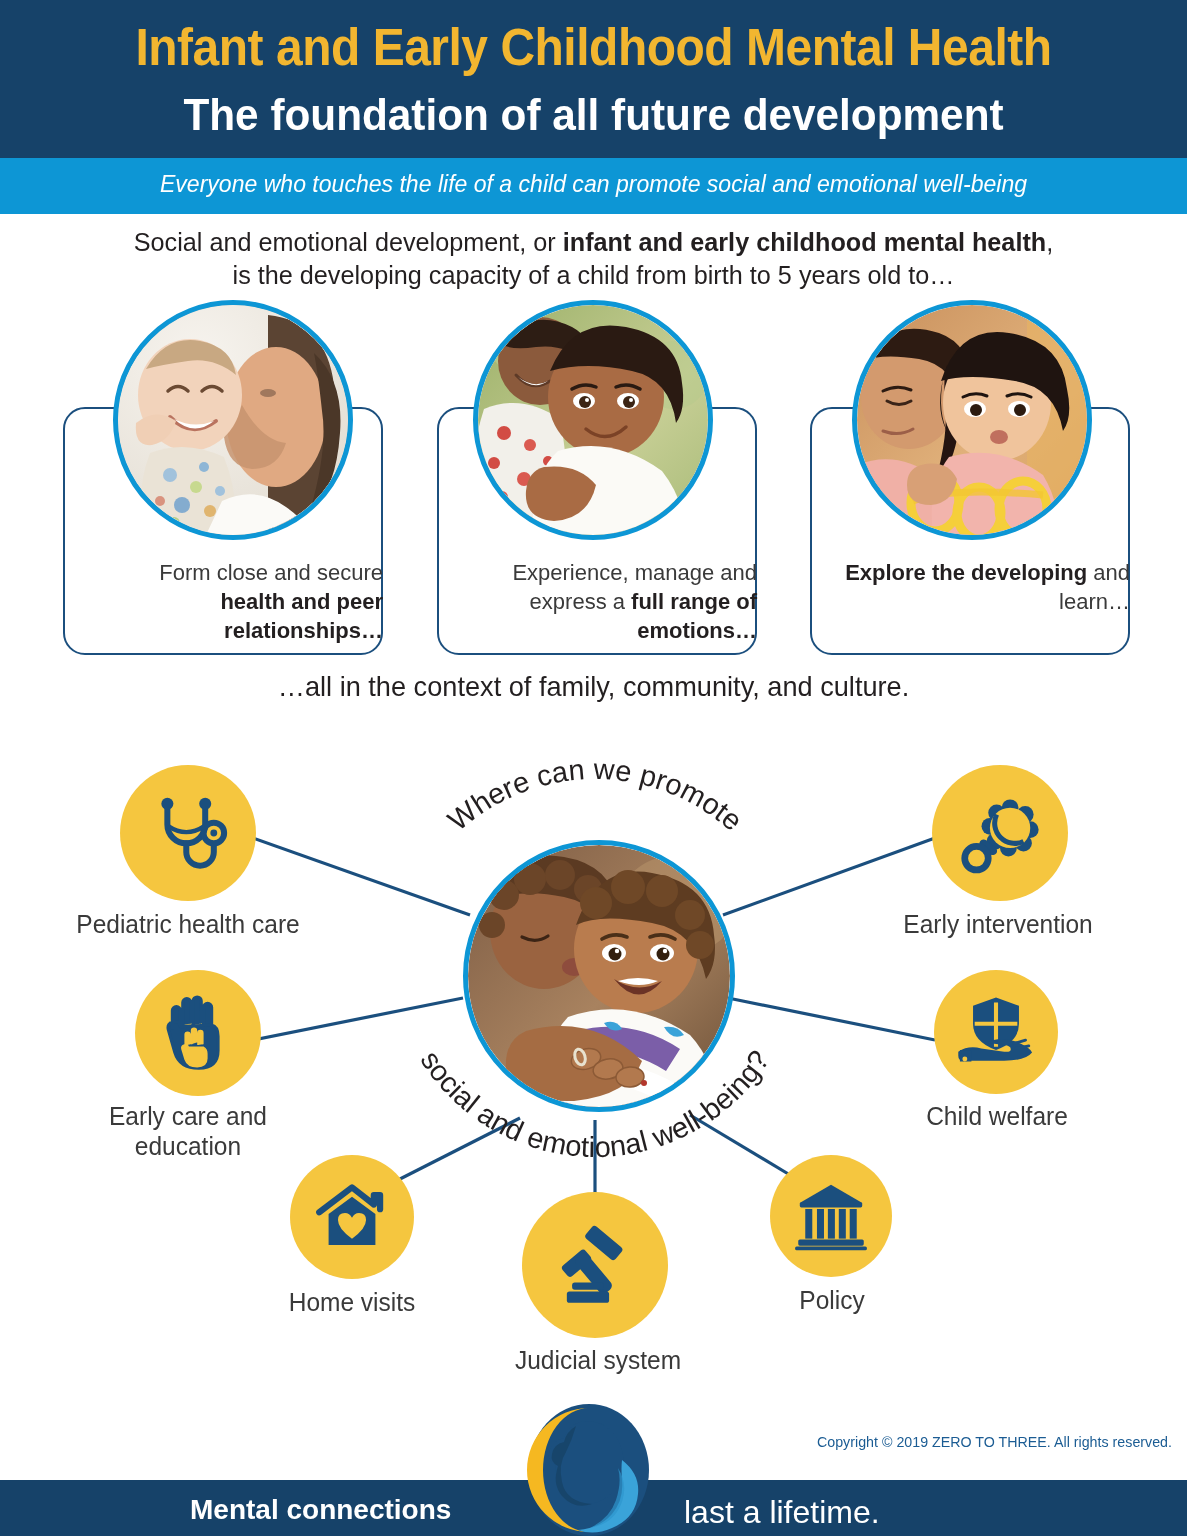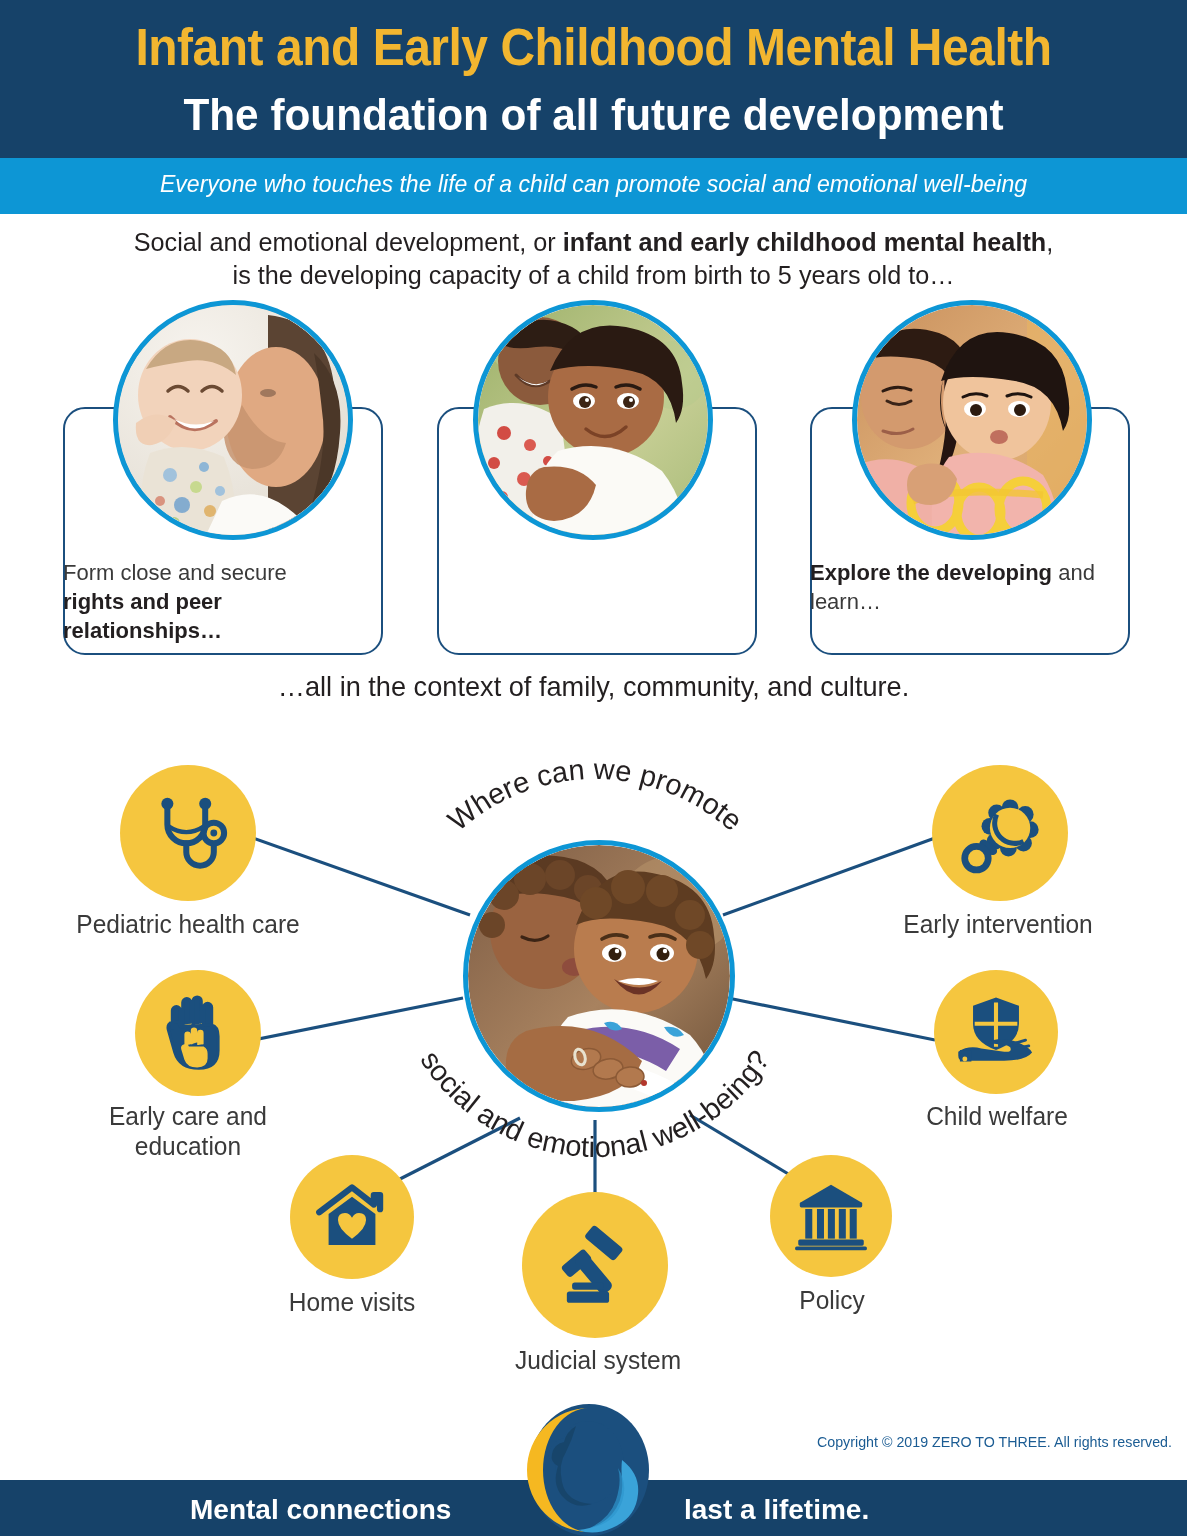--- a/index.html
+++ b/index.html
@@ -61,21 +61,21 @@
     position:absolute; top:300px; width:240px; height:240px;
     border-radius:50%; border:5px solid #0d96d5; overflow:hidden;
     background:#e8e2d8;
   }
   .photo-circle.p1 { left:113px; }
   .photo-circle.p2 { left:473px; }
   .photo-circle.p3 { left:852px; }
   .photo-circle .inner { position:absolute; inset:0; border-radius:50%; overflow:hidden; }
 
   .card-text {
-    position:absolute; top:558px; width:320px; text-align:left;
+    position:absolute; top:558px; width:320px; text-align:right;
     color:#3a3a3a; font-size:22px; line-height:1.32;
   }
   .card-text.t1 { left:63px; }
   .card-text.t2 { left:437px; }
   .card-text.t3 { left:810px; }
   .card-text b { font-weight:bold; color:#231f20; }
 
   .context-line {
     position:absolute; left:0; top:671px; width:1187px; text-align:center;
     color:#231f20; font-size:28px;
@@ -107,21 +107,21 @@
   .footer-bar {
     position:absolute; left:0; top:1480px; width:1187px; height:56px;
     background:#164269;
   }
   .footer-left {
     position:absolute; left:190px; top:1494px;
     color:#ffffff; font-weight:bold; font-size:28px;
   }
   .footer-right {
     position:absolute; left:684px; top:1494px;
-    color:#ffffff; font-weight:bold; font-size:28px;
+    color:#ffffff; font-weight:normal; font-size:32px;
   }
   .copyright {
     position:absolute; left:0; top:1433px; width:1172px; text-align:right;
     color:#1b5c93; font-size:15px;
     transform: scaleX(0.95); transform-origin: right top;
   }
   .logo { position:absolute; left:518px; top:1404px; width:142px; height:132px; }
 </style>
 </head>
 <body>
@@ -302,21 +302,24 @@
           </g>
           <path d="M56 196 q34 -14 130 -6" stroke="#f2c533" stroke-width="7" fill="none" opacity="0.8"></path>
 
           <path d="M64 160 q26 -6 36 14 q-4 24 -26 26 q-24 0 -24 -20 q0 -16 14 -20z" fill="#d8a076"></path>
         </g>
       </svg>
     </div>
   </div>
 
   <div class="card-text t1">
-    <span>Form close and secure</span><br><b>rights and peer relationships…</b>
+    <span>Form close and secure</span><br><b>health and peer relationships…</b>
+  </div>
+  <div class="card-text t2">
+    <span>Experience, manage and express a </span><b>full range of emotions…</b>
   </div>
   <div class="card-text t3">
     <b>Explore the developing</b><span> and learn…</span>
   </div>
 
   <div class="context-line">…all in the context of family, community, and culture.</div>
 
   <div class="diagram">
 
     <svg class="lines" viewBox="0 0 1187 660">

